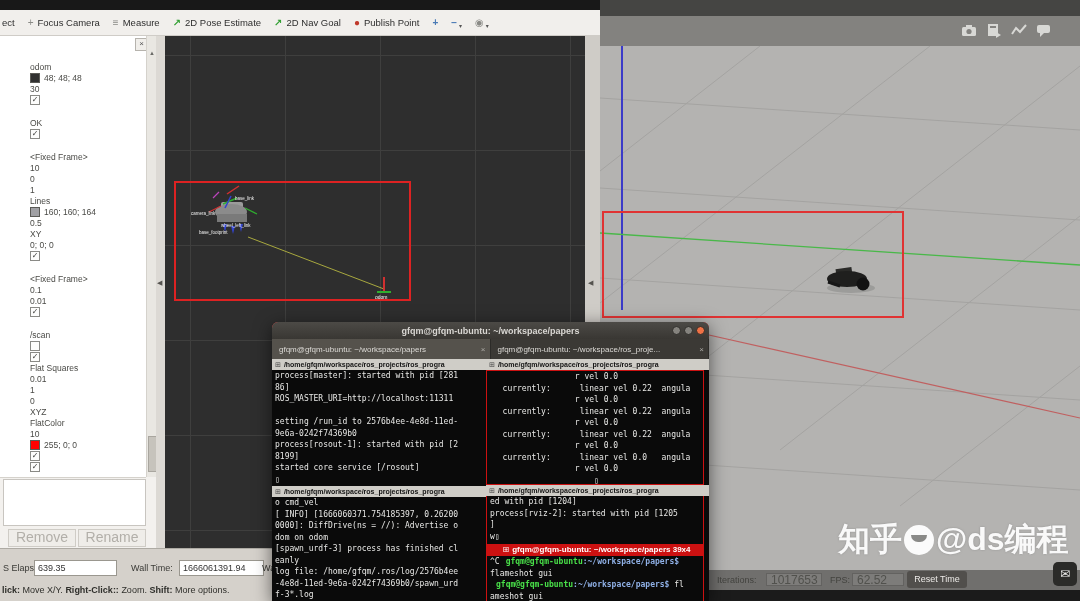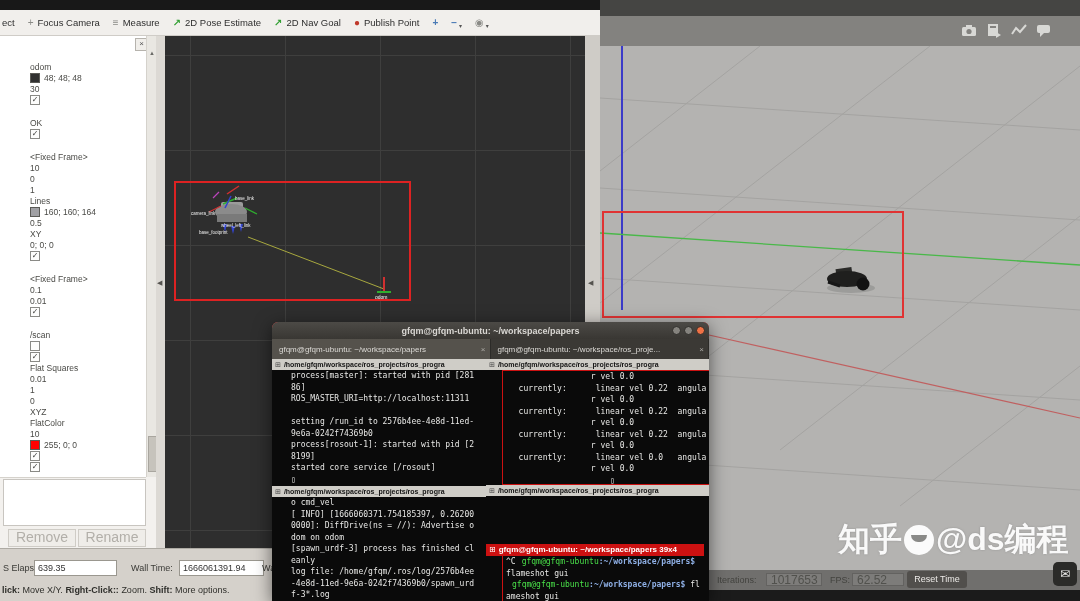--- a/index.html
+++ b/index.html
@@ -78,24 +78,24 @@
   #term-tabbar{left:0;top:17px;width:437px;height:20px;background:#3b3935;display:flex;}
   .term-tab{width:50%;height:100%;position:relative;display:flex;align-items:center;box-sizing:border-box;
     border-right:1px solid #2c2b28;font-size:8px;color:#dcdad6;padding:0 14px 0 7px;white-space:nowrap;overflow:hidden;}
   .term-tab.active{background:#55524c;}
   .term-tab .tab-close{position:absolute;right:4px;color:#aaa8a4;font-size:8px;}
   #term-content{left:0;top:37px;width:437px;height:242px;background:#0a0a0a;overflow:hidden;}
   .pane-header{position:absolute;background:#cfcdc7;color:#141414;font-size:7px;line-height:11px;
     white-space:nowrap;overflow:hidden;padding-left:3px;box-sizing:border-box;font-weight:bold;}
   .pane-header .ph-icon{color:#444;margin-right:3px;font-weight:normal;}
   .pane-header.red{background:#cc1111;color:#fff;font-size:8px;line-height:12px;}
-  .pane{position:absolute;overflow:hidden;margin-left:16px;}
+  .pane{position:absolute;overflow:hidden;}
   .pane div{font-family:"DejaVu Sans Mono","Liberation Mono",monospace;font-size:8px;color:#e8e8e6;
     white-space:pre;height:11.5px;line-height:11.5px;}
-  .pane .prompt{color:#49e049;font-weight:normal;padding-left:6px;}
+  .pane .prompt{color:#49e049;font-weight:bold;padding-left:6px;}
   .pane .path{color:#8fb0e6;font-weight:bold;}
   .red-frame{border:1px solid #cc1111;box-sizing:border-box;}
   .red-sides{border-left:1px solid #cc1111;border-right:1px solid #cc1111;box-sizing:border-box;}
 </style>
 </head>
 <body>
 
 <div id="root">
 
   <div class="abs" id="gazebo">
@@ -428,21 +428,27 @@
           <div>r vel 0.0</div>
           <div>currently:      linear vel 0.22  angula</div>
           <div>r vel 0.0</div>
           <div>currently:      linear vel 0.22  angula</div>
           <div>r vel 0.0</div>
           <div>currently:      linear vel 0.0   angula</div>
           <div>r vel 0.0</div>
           <div>▯</div>
         </div>
       <div class="pane-header" style="left:214px;top:126px;width:223px;height:11px;"><span class="ph-icon">⊞</span><span>/home/gfqm/workspace/ros_projects/ros_progra</span></div>
-      <div class="pane-header red" style="left:214px;top:185px;width:218px;height:12px;"><span class="ph-icon" style="color:#fff;">⊞</span><span>gfqm@gfqm-ubuntu: ~/workspace/papers 39x4</span></div>
+      <div class="pane red-sides" style="left:214px;top:137px;width:218px;height:48px;padding-left:3px;">
+          <div>ed with pid [1204]</div>
+          <div>process[rviz-2]: started with pid [1205</div>
+          <div>]</div>
+          <div>w▯</div>
+        </div>
+      <div class="pane-header red" style="left:214px;top:185px;width:218px;height:12px;text-align:center;"><span class="ph-icon" style="color:#fff;">⊞</span><span>gfqm@gfqm-ubuntu: ~/workspace/papers 39x4</span></div>
       <div class="pane red-sides" style="left:214px;top:197px;width:218px;height:45px;padding-left:3px;">
           <div><span>^C</span><span class="prompt">gfqm@gfqm-ubuntu</span><span class="path">:~/workspace/papers$</span></div>
           <div><span>flameshot gui</span></div>
           <div><span class="prompt">gfqm@gfqm-ubuntu</span><span class="path">:~/workspace/papers$</span><span> fl</span></div>
           <div><span>ameshot gui</span></div>
         </div>
     </div>
   </div>
 
 </div>

